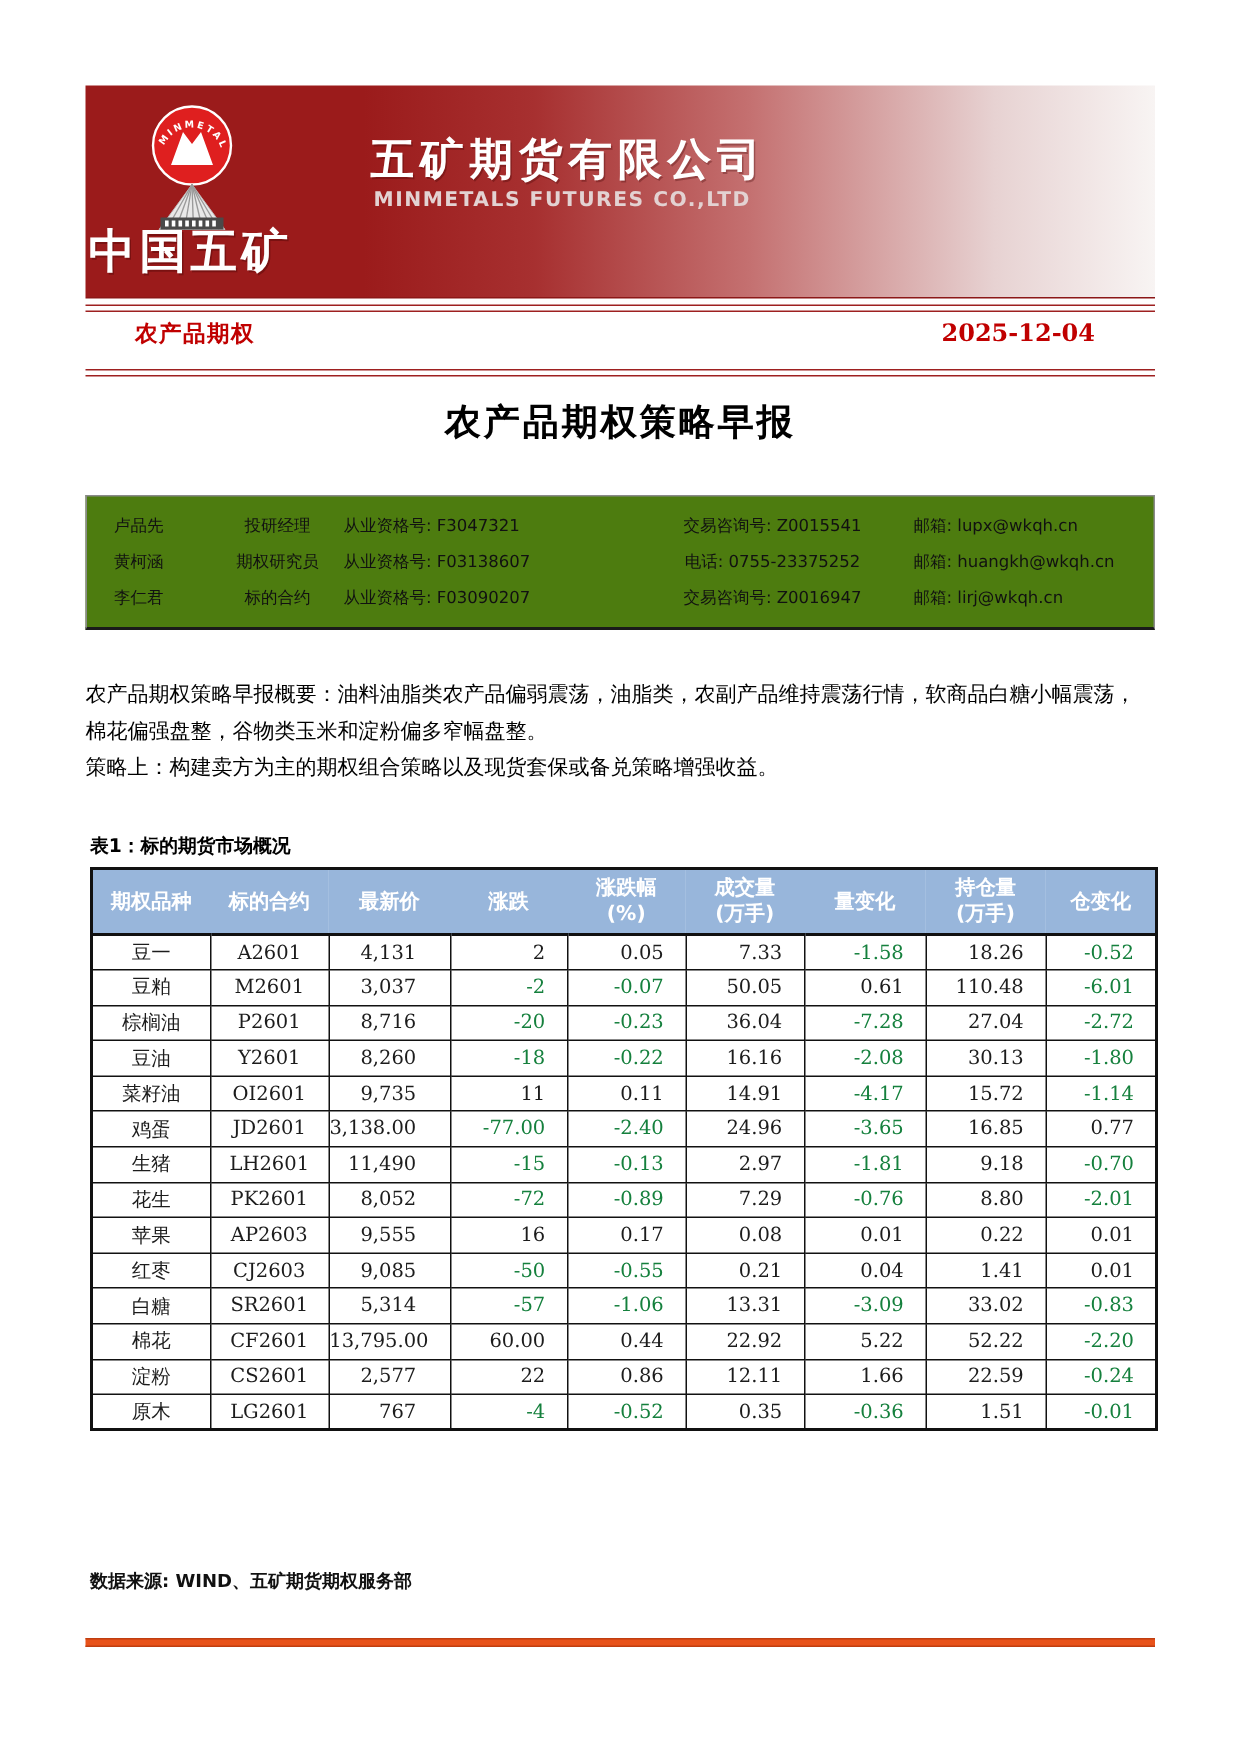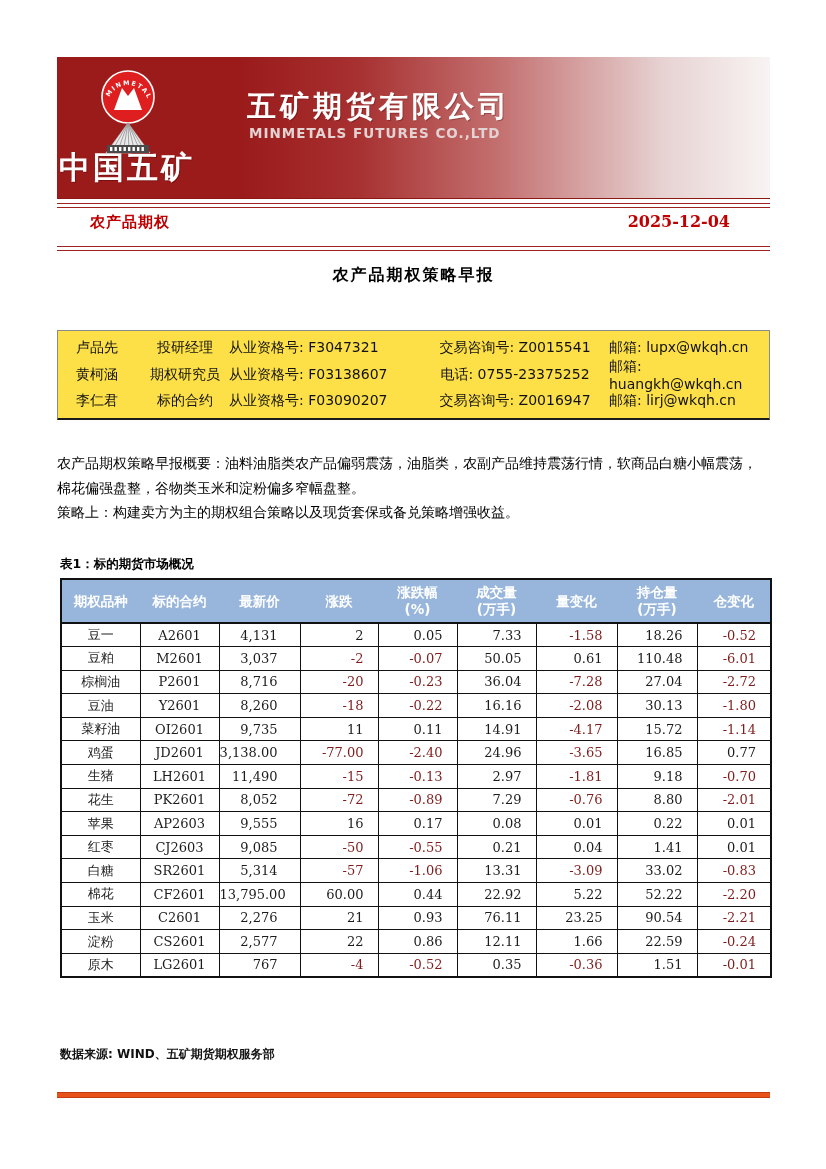--- a/index.html
+++ b/index.html
@@ -33,29 +33,29 @@
   .rule-1 { top:203px; }
   .rule-2 { top:246px; }
 
   
   .section-label { position:absolute; left:90px; top:213px; color:#c00000; font-size:15px; font-weight:bold; letter-spacing:1px; }
   .section-date  { position:absolute; right:96px; top:212px; color:#c00000; font-size:16px; font-weight:600;
     font-family:"DejaVu Serif",serif; }
 
   
   .report-title { position:absolute; left:57px; top:265px; width:713px; text-align:center;
-    font-size:16px; font-weight:bold; color:#000; letter-spacing:2px; }
+    font-size:24px; font-weight:bold; color:#000; letter-spacing:2px; }
 
   
   .contact-box {
     position:absolute; left:57px; top:330px; width:713px; height:90px;
-    background:#fde047; border:1px solid #8a8a8a; border-bottom:2px solid #1a1a1a;
+    background:#4d7c0f; border:1px solid #8a8a8a; border-bottom:2px solid #1a1a1a;
     display:grid; grid-template-columns:65px 88px 192px 188px 1fr;
     grid-auto-rows:1fr; align-items:center;
-    padding:7px 14px 7px 18px; font-size:14px; color:#111;
+    padding:7px 14px 7px 18px; font-size:11px; color:#111;
     font-family:"DejaVu Sans",sans-serif;
   }
   .contact-box .c-role { text-align:center; }
   .contact-box .c-mid  { text-align:center; }
 
   
   .summary { position:absolute; left:57px; top:451px; width:713px; font-size:14px; line-height:24.5px; color:#000; }
 
   
   .tbl-caption { position:absolute; left:60px; top:556px; font-size:12.5px; font-weight:bold; color:#000; }
@@ -65,21 +65,21 @@
   table.mkt { border-width:2px; }
   table.mkt th {
     background:#98b6db; color:#ffffff; font-weight:bold; font-size:13.5px; line-height:17px;
     height:44px; white-space:pre-line; text-align:center; vertical-align:middle;
     border:1px solid #98b6db; border-bottom:2px solid #111;
     font-family:"DejaVu Sans",sans-serif; padding:0;
   }
   table.mkt td { height:23.6px; font-size:13px; text-align:right; padding:0 14px 0 0; color:#1c1c1c; vertical-align:middle; }
   table.mkt td.ctr { text-align:center; padding:0; }
   table.mkt td.px  { padding-right:22px; }
-  table.mkt td.neg { color:#7f1d1d; }
+  table.mkt td.neg { color:#15803d; }
 
   .source-note { position:absolute; left:60px; top:1046px; font-size:12px; font-weight:bold; color:#111; }
 
   .footer-line { position:absolute; left:57px; top:1092px; width:713px; height:6px;
     background:#e8521a; border-top:1px solid #c03e10; border-bottom:1px solid #c03e10; }
 </style>
 </head>
 <body>
 
 <div class="page">
@@ -311,31 +311,20 @@
           <td class="ctr">CF2601</td>
           <td class="px">13,795.00</td>
           <td>60.00</td>
           <td>0.44</td>
           <td>22.92</td>
           <td>5.22</td>
           <td>52.22</td>
           <td class="neg">-2.20</td>
         </tr>
         <tr>
-          <td class="ctr">玉米</td>
-          <td class="ctr">C2601</td>
-          <td class="px">2,276</td>
-          <td>21</td>
-          <td>0.93</td>
-          <td>76.11</td>
-          <td>23.25</td>
-          <td>90.54</td>
-          <td class="neg">-2.21</td>
-        </tr>
-        <tr>
           <td class="ctr">淀粉</td>
           <td class="ctr">CS2601</td>
           <td class="px">2,577</td>
           <td>22</td>
           <td>0.86</td>
           <td>12.11</td>
           <td>1.66</td>
           <td>22.59</td>
           <td class="neg">-0.24</td>
         </tr>

